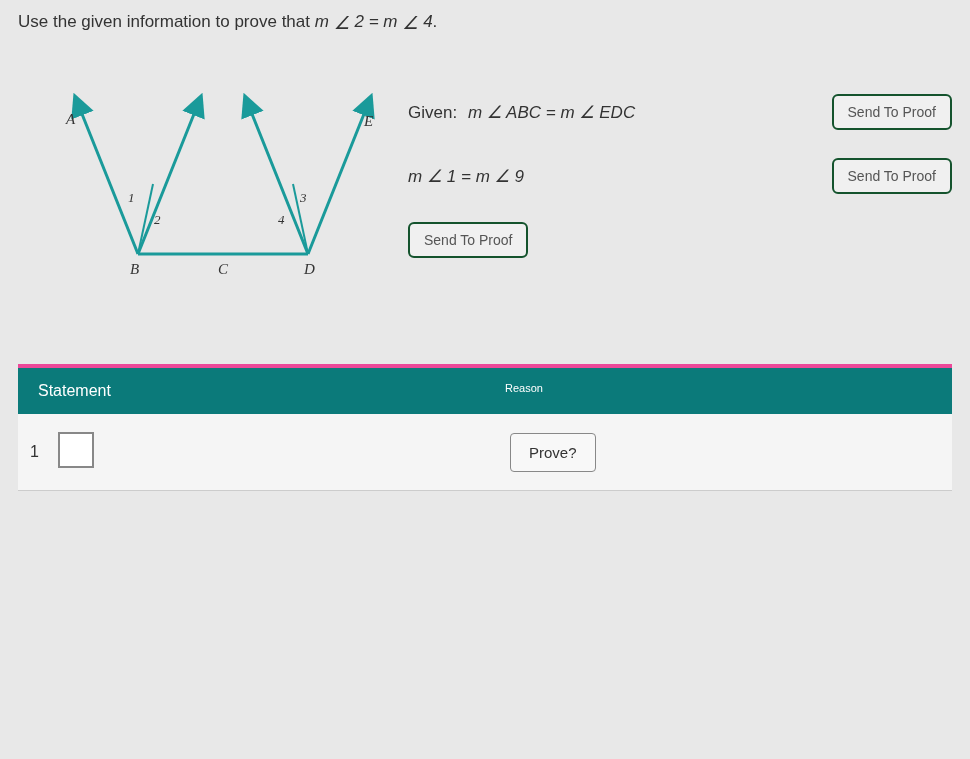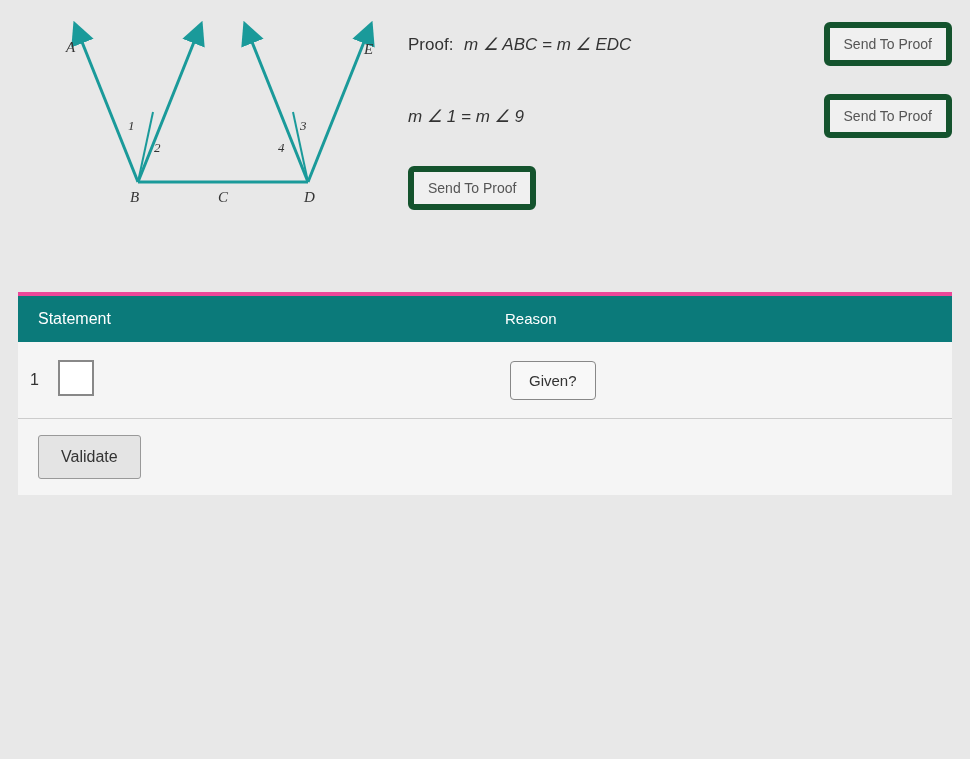--- a/index.html
+++ b/index.html
@@ -48,21 +48,21 @@
     .given-text {
       font-size: 17px;
       color: #333;
       font-style: italic;
     }
     .given-text .lbl {
       font-style: normal;
       margin-right: 6px;
     }
     .send-btn {
-      border: 6px solid #14532d;
+      border: 2px solid #14532d;
       border-radius: 6px;
       padding: 8px 14px;
       background: #f0f0f0;
       font-size: 14px;
       color: #555;
       cursor: pointer;
       white-space: nowrap;
     }
     .proof-table {
       border-top: 4px solid #ec4899;
@@ -74,21 +74,21 @@
       color: white;
     }
     .th-statement {
       flex: 1;
       padding: 14px 20px;
       font-size: 16px;
     }
     .th-reason {
       flex: 1;
       padding: 14px 20px;
-      font-size: 15px;
+      font-size: 11px;
       text-align: left;
     }
     .table-row {
       display: flex;
       background: #f5f5f5;
       border-bottom: 1px solid #ccc;
       padding: 18px 0;
       align-items: center;
     }
     .td-num {
@@ -133,20 +133,23 @@
       color: #333;
       border-radius: 3px;
       cursor: pointer;
     }
     svg text { font-family: 'Times New Roman', serif; font-style: italic; }
   </style>
 </head>
 <body>
 
 <div class="container">
+  <div class="instruction">
+    <span>Use the given information to prove that </span><span class="math"><span>m</span> <span class="angle">∠</span> <span>2</span><span> = </span><span>m</span> <span class="angle">∠</span> <span>4</span></span><span>.</span>
+  </div>
 
   <div class="content-row">
     <div class="diagram-holder">
       <svg width="320" height="200" viewBox="0 0 320 200">
         <defs>
           <marker id="arrow" markerWidth="8" markerHeight="8" refX="4" refY="4" orient="auto" markerUnits="strokeWidth">
             <path d="M0,0 L8,4 L0,8 Z" fill="#1a9a9a"></path>
           </marker>
         </defs>
 
@@ -171,21 +174,21 @@
         <text x="70" y="118" font-size="13" fill="#333">1</text>
         <text x="96" y="140" font-size="13" fill="#333">2</text>
         <text x="242" y="118" font-size="13" fill="#333">3</text>
         <text x="220" y="140" font-size="13" fill="#333">4</text>
       </svg>
     </div>
 
     <div class="givens">
       <div class="given-row">
         <div class="given-text">
-          <span class="lbl">Proof:</span>
+          <span class="lbl">Given:</span>
           <span>m ∠ ABC = m ∠ EDC</span>
         </div>
         <button class="send-btn">Send To Proof</button>
       </div>
       <div class="given-row">
         <div class="given-text">
           <span>m ∠ 1 = m ∠ 9</span>
         </div>
         <button class="send-btn">Send To Proof</button>
       </div>
@@ -199,20 +202,17 @@
     <div class="table-header">
       <div class="th-statement">Statement</div>
       <div class="th-reason">Reason</div>
     </div>
     <div class="table-row">
       <div class="td-num">1</div>
       <div class="td-statement">
         <span class="stmt-box"></span>
       </div>
       <div class="td-reason">
-        <button class="reason-btn">Given?</button>
-      </div>
-    </div>
-    <div class="footer-row">
-      <button class="validate-btn">Validate</button>
+        <button class="reason-btn">Prove?</button>
+      </div>
     </div>
   </div>
 </div>
 
 </body></html>

